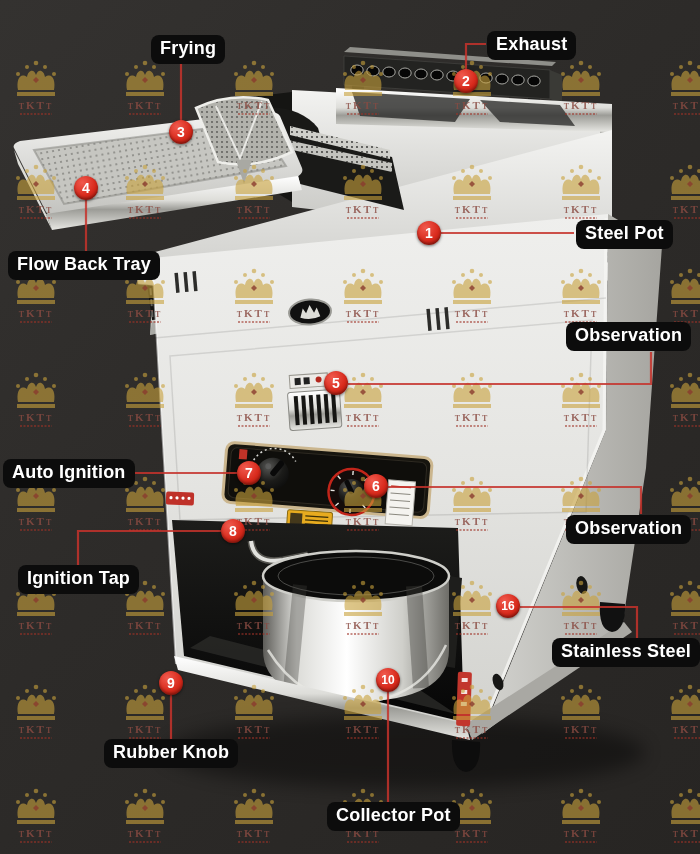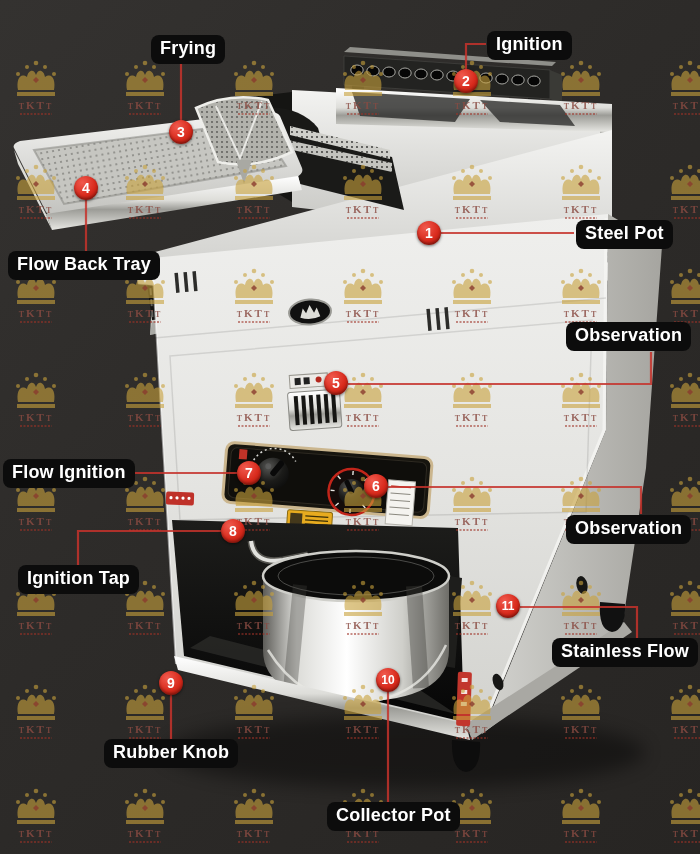--- a/index.html
+++ b/index.html
@@ -1080,34 +1080,34 @@
       <path d="M127,473 L238,473" fill="none" stroke="#c5332b" stroke-width="2.2" opacity="0.85"></path>
       <path d="M222,531 L78,531 L78,565" fill="none" stroke="#c5332b" stroke-width="2.2" opacity="0.85"></path>
       <path d="M171,695 L171,739" fill="none" stroke="#c5332b" stroke-width="2.2" opacity="0.85"></path>
       <path d="M388,671 L388,802" fill="none" stroke="#c5332b" stroke-width="2.2" opacity="0.85"></path>
       <path d="M520,607 L637,607 L637,639" fill="none" stroke="#c5332b" stroke-width="2.2" opacity="0.85"></path>
     </svg>
   <div id="calloutLayer">
       <div class="marker" style="left:417px;top:221px">1</div>
       <div class="pill" style="left:576px;top:220px">Steel Pot</div>
       <div class="marker" style="left:454px;top:69px">2</div>
-      <div class="pill" style="left:487px;top:31px">Ignition</div>
+      <div class="pill" style="left:487px;top:31px">Exhaust</div>
       <div class="marker" style="left:169px;top:120px">3</div>
       <div class="pill" style="left:151px;top:35px">Frying</div>
       <div class="marker" style="left:74px;top:176px">4</div>
       <div class="pill" style="left:8px;top:251px">Flow Back Tray</div>
       <div class="marker" style="left:324px;top:371px">5</div>
       <div class="pill" style="left:566px;top:322px">Observation</div>
       <div class="marker" style="left:364px;top:474px">6</div>
       <div class="pill" style="left:566px;top:515px">Observation</div>
       <div class="marker" style="left:237px;top:461px">7</div>
-      <div class="pill" style="left:3px;top:459px">Flow Ignition</div>
+      <div class="pill" style="left:3px;top:459px">Auto Ignition</div>
       <div class="marker" style="left:221px;top:519px">8</div>
       <div class="pill" style="left:18px;top:565px">Ignition Tap</div>
       <div class="marker" style="left:159px;top:671px">9</div>
       <div class="pill" style="left:104px;top:739px">Rubber Knob</div>
       <div class="marker two" style="left:376px;top:668px">10</div>
       <div class="pill" style="left:327px;top:802px">Collector Pot</div>
-      <div class="marker two" style="left:496px;top:594px">11</div>
-      <div class="pill" style="left:552px;top:638px">Stainless Flow</div>
+      <div class="marker two" style="left:496px;top:594px">16</div>
+      <div class="pill" style="left:552px;top:638px">Stainless Steel</div>
     </div>
 
 </div>
 
 </body></html>

